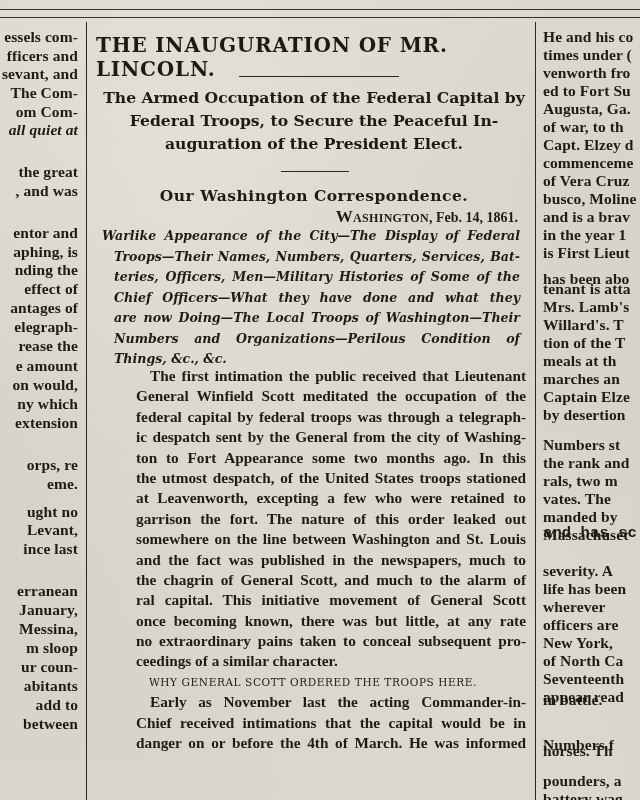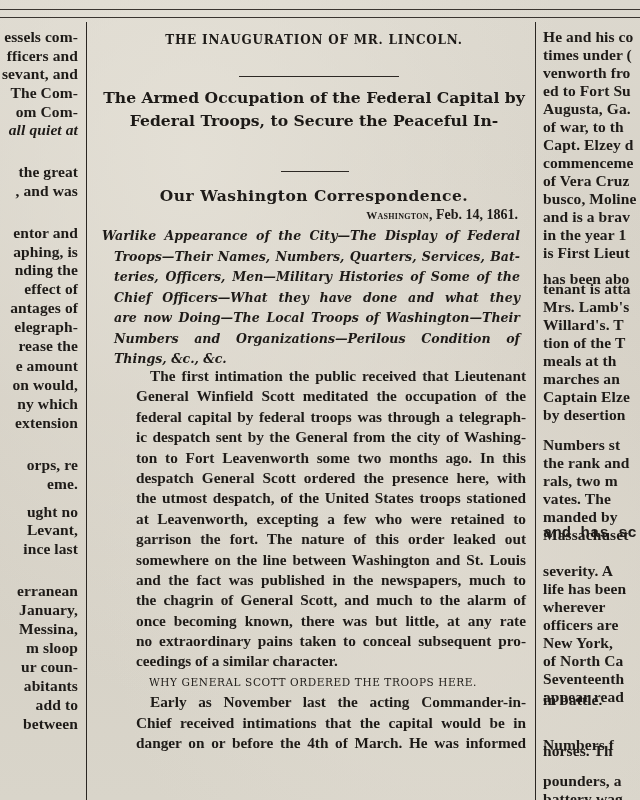--- a/index.html
+++ b/index.html
@@ -31,42 +31,42 @@
     .line {
       position: absolute; white-space: nowrap;
       font-family: "Liberation Serif", "DejaVu Serif", serif;
       font-weight: bold; font-size: 15.5px; letter-spacing: 0.1px;
       line-height: 18px;
     }
     #left-col .line { right: 6px; text-align: right; }
     #right-col .line { left: 6px; }
     #main-col { left: 96px; width: 436px; }
     .main-title {
-      position: absolute; left: 0; width: 436px; top: 33px; text-align: center;
-      font-family: "DejaVu Serif", serif; font-weight: bold; font-size: 12px;
+      position: absolute; left: 0; width: 436px; top: 33px; text-align: left;
+      font-family: "DejaVu Serif", serif; font-weight: bold; font-size: 20px;
       letter-spacing: 0.8px; color: #1c1916;
     }
     .rule-short {
       position: absolute; height: 0; border-top: 1.6px solid #2c2824;
     }
     .subhead {
       position: absolute; left: 4px; width: 428px; text-align: center;
       font-family: "DejaVu Serif", serif; font-weight: bold; font-size: 15.6px;
       line-height: 23px; top: 86px; color: #1c1916;
     }
     .corr-head {
       position: absolute; left: 0; width: 436px; text-align: center; top: 186px;
       font-family: "DejaVu Serif", serif; font-weight: bold; font-size: 15.5px;
       letter-spacing: 0.5px;
     }
     .dateline {
       position: absolute; right: 14px; top: 207px;
       font-family: "Liberation Serif", serif; font-weight: bold; font-size: 14px;
     }
-    .dateline .sc { font-variant: small-caps; font-size: 11px; letter-spacing: 0.3px; }
+    .dateline .sc { font-variant: small-caps; font-size: 17px; letter-spacing: 0.3px; }
     .deck {
       position: absolute; left: 6px; width: 418px; top: 226px;
       font-family: "DejaVu Serif", serif; font-style: italic; font-weight: bold;
       font-size: 12.6px; line-height: 20.5px; text-align: justify;
     }
     .deck .dl { display: block; white-space: nowrap; text-align: justify; text-align-last: justify; }
     .deck .dl.ind { padding-left: 12px; }
     .deck .dl.last { text-align-last: left; }
     .body-text {
       position: absolute; left: 4px; width: 426px; top: 366px;
@@ -125,46 +125,47 @@
     <div class="line" style="top: 715px;">between</div>
   </div>
 <div class="col-rule" style="left:86px;"></div>
 
 <div class="col" id="main-col">
   <div class="main-title">THE INAUGURATION OF MR. LINCOLN.</div>
   <div class="rule-short" style="left:143px; width:160px; top:76px;"></div>
   <div class="subhead">
     <div>The Armed Occupation of the Federal Capital by</div>
     <div>Federal Troops, to Secure the Peaceful In-</div>
+    <div>auguration of the President Elect.</div>
   </div>
   <div class="rule-short" style="left:185px; width:68px; top:171px;"></div>
   <div class="corr-head">Our Washington Correspondence.</div>
   <div class="dateline"><span class="sc">Washington</span><span>, Feb. 14, 1861.</span></div>
   <div class="deck">
     <span class="dl">Warlike Appearance of the City—The Display of Federal</span>
     <span class="dl ind">Troops—Their Names, Numbers, Quarters, Services, Bat-</span>
     <span class="dl ind">teries, Officers, Men—Military Histories of Some of the</span>
     <span class="dl ind">Chief Officers—What they have done and what they</span>
     <span class="dl ind">are now Doing—The Local Troops of Washington—Their</span>
     <span class="dl ind">Numbers and Organizations—Perilous Condition of</span>
     <span class="dl ind last">Things, &amp;c., &amp;c.</span>
   </div>
   <div class="body-text">
     <span class="bl ind">The first intimation the public received that Lieutenant</span>
     <span class="bl">General Winfield Scott meditated the occupation of the</span>
     <span class="bl">federal capital by federal troops was through a telegraph-</span>
     <span class="bl">ic despatch sent by the General from the city of Washing-</span>
-    <span class="bl">ton to Fort Leavenworth some two months ago.  In this</span>
-    <span class="bl">despatch General Scott ordered the presence here, with</span>
+    <span class="bl">ton to Fort Appearance some two months ago.  In this</span>
     <span class="bl">the utmost despatch, of the United States troops stationed</span>
     <span class="bl">at Leavenworth, excepting a few who were retained to</span>
     <span class="bl">garrison the fort.  The nature of this order leaked out</span>
     <span class="bl">somewhere on the line between Washington and St. Louis</span>
     <span class="bl">and the fact was published in the newspapers, much to</span>
     <span class="bl">the chagrin of General Scott, and much to the alarm of</span>
+    <span class="bl">ral capital.  This initiative movement of General Scott</span>
     <span class="bl">once becoming known, there was but little, at any rate</span>
     <span class="bl">no extraordinary pains taken to conceal subsequent pro-</span>
     <span class="bl last">ceedings of a similar character.</span>
     <span class="sec-head">WHY GENERAL SCOTT ORDERED THE TROOPS HERE.</span>
     <span class="bl ind">Early as November last the acting Commander-in-</span>
     <span class="bl">Chief received intimations that the capital would be in</span>
     <span class="bl">danger on or before the 4th of March.  He was informed</span>
   </div>
 </div>
 

